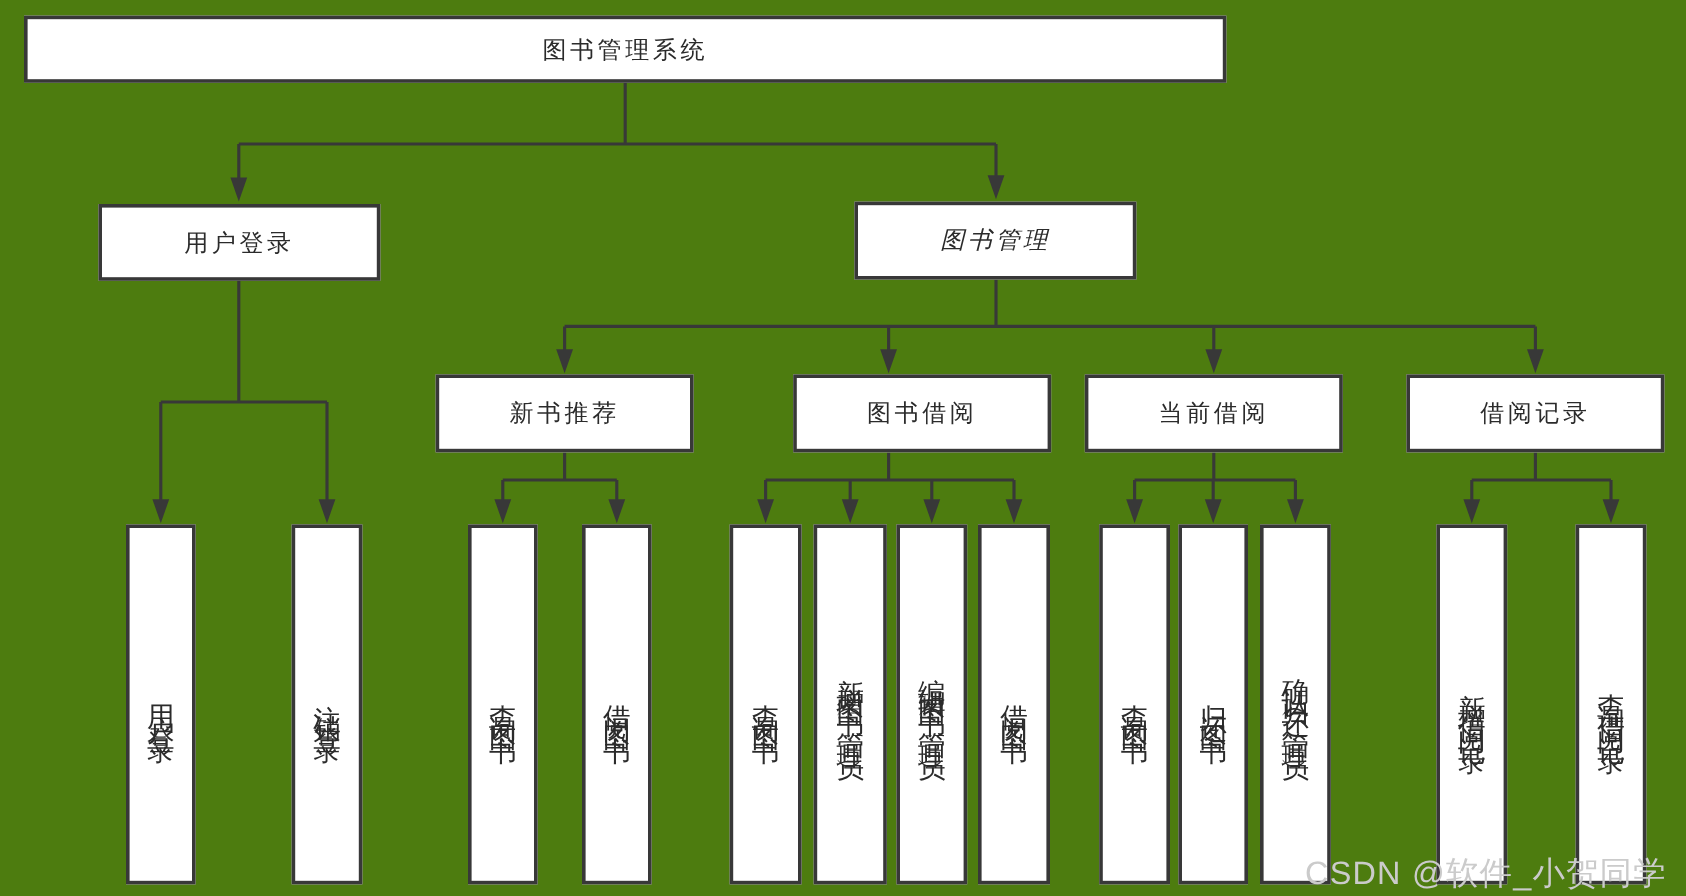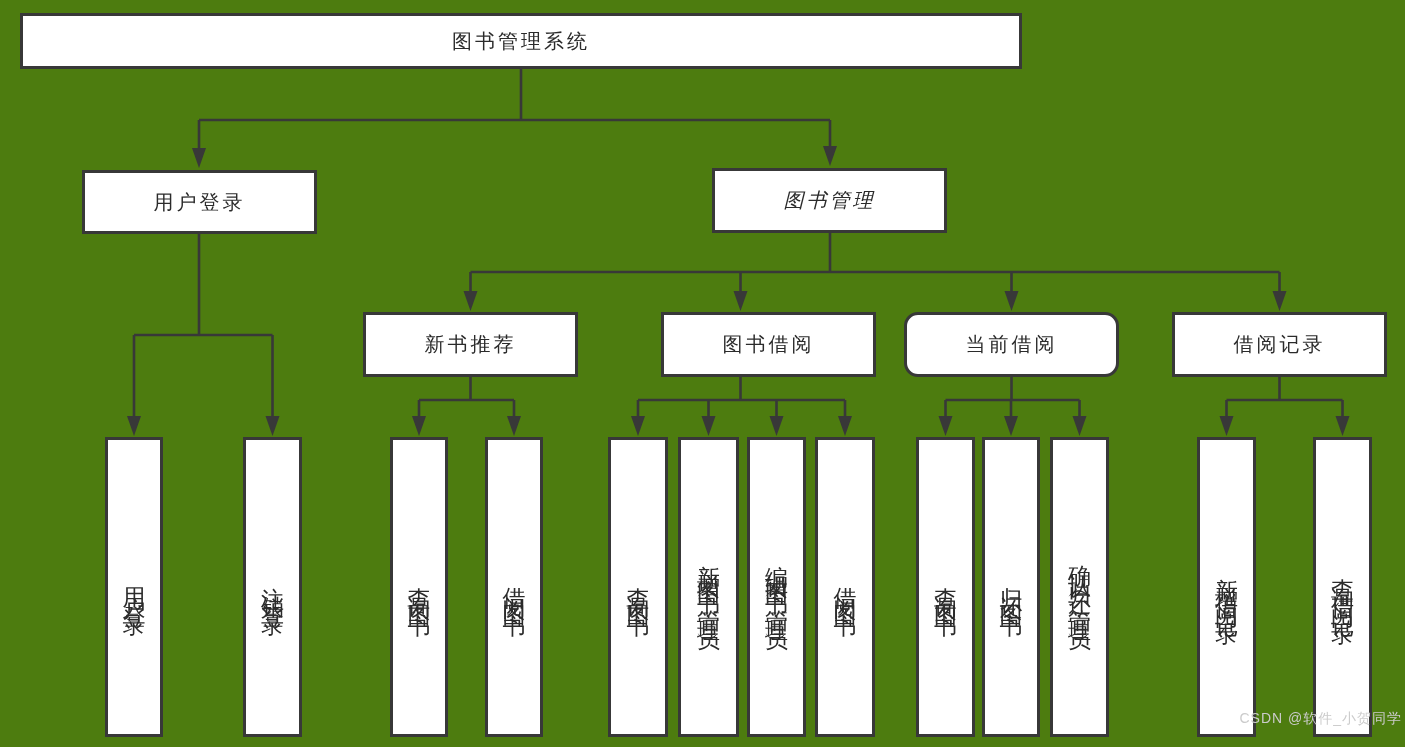--- a/index.html
+++ b/index.html
@@ -37,23 +37,23 @@
   }
   .node.v {
     writing-mode: vertical-rl;
     font-size: 23px;
     letter-spacing: 9px;
     line-height: 1;
   }
   .watermark {
     position: absolute;
     top: 710px;
-    right: 3px;
+    right: 16px;
     z-index: 3;
-    font-size: 14px;
+    font-size: 27px;
     color: #cbcbcb;
     letter-spacing: 1px;
     white-space: nowrap;
   }
 </style>
 </head>
 <body>
 
 <div class="stage">
 
@@ -116,21 +116,21 @@
     </g>
   </svg>
 
   <div class="node h" style="left:20px; top:13px; width:1002px; height:56px;">图书管理系统</div>
 
   <div class="node h" style="left:82px; top:170px; width:235px; height:64px;">用户登录</div>
   <div class="node h" style="left:712px; top:168px; width:235px; height:65px;font-style:italic;">图书管理</div>
 
   <div class="node h" style="left:363px; top:312px; width:215px; height:65px;">新书推荐</div>
   <div class="node h" style="left:633px; top:312px; width:215px; height:65px;margin-left:28px;">图书借阅</div>
-  <div class="node h" style="left:904px; top:312px; width:215px; height:65px;border-radius:14px;">当前借阅</div>
+  <div class="node h" style="left:904px; top:312px; width:215px; height:65px;">当前借阅</div>
   <div class="node h" style="left:1172px; top:312px; width:215px; height:65px;">借阅记录</div>
 
   <div class="node v" style="left:105px; top:437px; width:58px; height:300px;">用户登录</div>
   <div class="node v" style="left:243px; top:437px; width:59px; height:300px;">注销登录</div>
 
   <div class="node v" style="left:390px; top:437px; width:58px; height:300px;">查询图书</div>
   <div class="node v" style="left:485px; top:437px; width:58px; height:300px;">借阅图书</div>
 
   <div class="node v" style="left:608px; top:437px; width:60px; height:300px;">查询图书</div>
   <div class="node v" style="left:678px; top:437px; width:61px; height:300px;">新增图书（管理员）</div>

